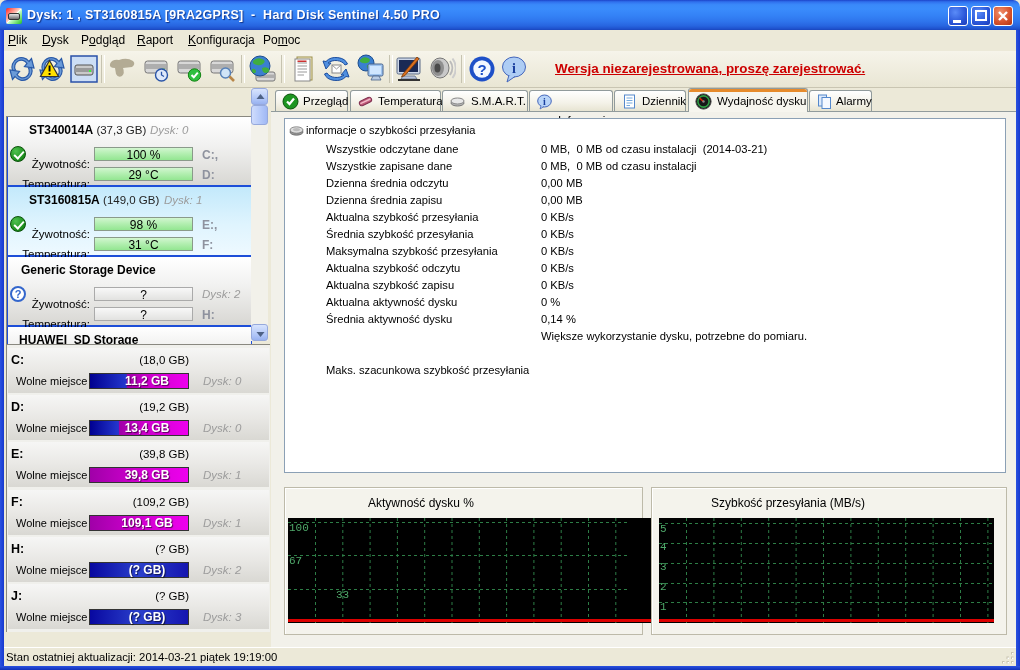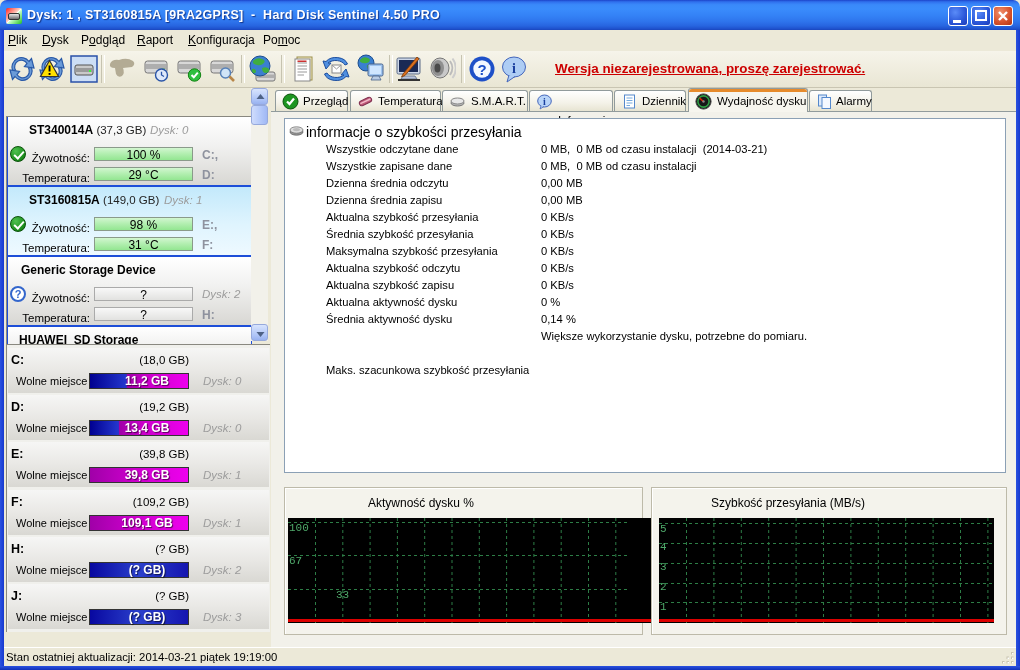--- a/index.html
+++ b/index.html
@@ -41,21 +41,21 @@
 #partlist{position:absolute;left:2px;top:256px;width:263px;height:287px;
   background:#f0f0ec;border-top:1px solid #898880;border-left:1px solid #898880;overflow:hidden;}
 .dentry{position:absolute;left:1px;width:243px;height:68px;font-size:12px;
   background:linear-gradient(180deg,#ffffff 0%,#f2f2f1 40%,#d8d7d3 100%);}
 .dentry.sel{background:linear-gradient(180deg,#c3e9fb 0%,#dff4fe 55%,#eef9ff 100%);}
 .dhead{position:absolute;top:6px;left:0;width:100%;font-size:12px;white-space:nowrap;}
 .dname{font-weight:bold;color:#000;}
 .dsize{font-weight:normal;color:#222;font-size:11.5px;}
 .dysk{font-style:italic;color:#9c9c9c;font-size:11.5px;}
 .drow{position:absolute;left:0;width:100%;height:13px;}
-.dlabel{position:absolute;right:161px;top:4px;font-size:11.5px;color:#000;white-space:nowrap;}
+.dlabel{position:absolute;right:161px;top:10px;font-size:11.5px;color:#000;white-space:nowrap;}
 .dbar{position:absolute;left:86px;top:-1px;width:99px;height:14px;box-sizing:border-box;
   border:1px solid #8a9a8a;background:linear-gradient(180deg,#d2f6d0 0%,#b4efb2 45%,#93e691 100%);
   text-align:center;font-size:12px;color:#000;line-height:14px;}
 .dbar.gray{background:linear-gradient(180deg,#f8f8f8,#e2e2e0);border-color:#aaa;}
 .dletter{position:absolute;left:194px;top:0;font-size:12px;font-weight:bold;color:#8e929e;}
 .cicon{position:absolute;left:2px;width:16px;height:16px;border-radius:50%;box-sizing:border-box;}
 .cicon.ok{background:radial-gradient(circle at 35% 30%,#4fc24f,#1d8f1d 65%,#0d6b0d);border:1px solid #0a520a;}
 .cicon.ok:before{content:"";position:absolute;left:3px;top:4px;width:8px;height:4px;
   border-left:2.5px solid #fff;border-bottom:2.5px solid #fff;transform:rotate(-48deg);}
 .cicon.qm{background:#fff;border:2px solid #3366cc;color:#3366cc;font-weight:bold;font-size:11px;text-align:center;line-height:12px;}
@@ -81,21 +81,21 @@
   border:1px solid #919b9c;border-bottom:none;border-radius:3px 3px 0 0;box-sizing:border-box;
   font-size:11.5px;color:#000;}
 .tab.active{top:0px;height:24px;background:#f6f5ee;border-radius:3px 3px 0 0;}
 .tab.active:before{content:"";position:absolute;left:0;top:0;right:0;height:3px;background:#e68b2c;border-radius:3px 3px 0 0;}
 .tab .ticn{position:absolute;left:6px;top:2px;width:17px;height:17px;}
 .tab.active .ticn{top:4px;}
 .tab .tlbl{position:absolute;top:4px;white-space:nowrap;}
 .tab.active .tlbl{top:6px;}
 #whitepanel{position:absolute;left:13px;top:30px;width:722px;height:355px;background:#fff;
   border:1px solid #8ba0b5;box-sizing:border-box;}
-.ctitle{position:absolute;left:18px;top:7px;font-size:14px;color:#000;text-align:center;}
+.ctitle{position:absolute;left:18px;top:7px;font-size:11px;color:#000;text-align:center;}
 .crow{position:absolute;font-size:11.2px;color:#000;white-space:nowrap;}
 
 .gbox{position:absolute;background:#f4f3ec;border:1px solid #bdbaa9;box-shadow:inset 1px 1px 0 #fff;}
 .gtitle{position:absolute;top:8px;font-size:12px;color:#000;white-space:nowrap;transform:translateX(-50%);}
 .chart{position:absolute;background:#000;}
 .chartlbl{position:absolute;font-family:"Liberation Mono",monospace;font-size:11px;color:#4fa96a;line-height:10px;}
 .redline{position:absolute;left:0;bottom:1px;width:100%;height:3px;background:#dd0000;}
 
 #statusbar{left:4px;top:647px;width:1012px;height:19px;background:#ece9d8;
   border-top:1px solid #fff;box-sizing:border-box;font-size:11.3px;color:#000;}

